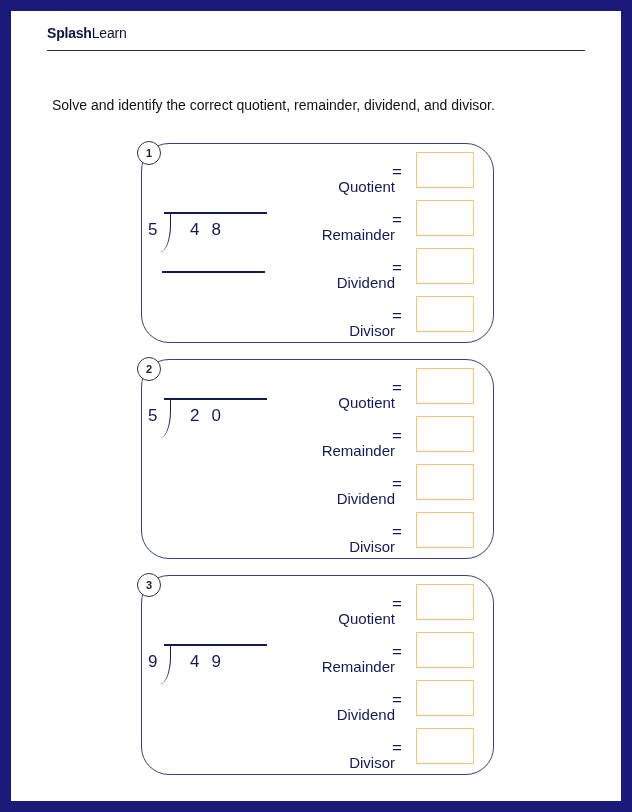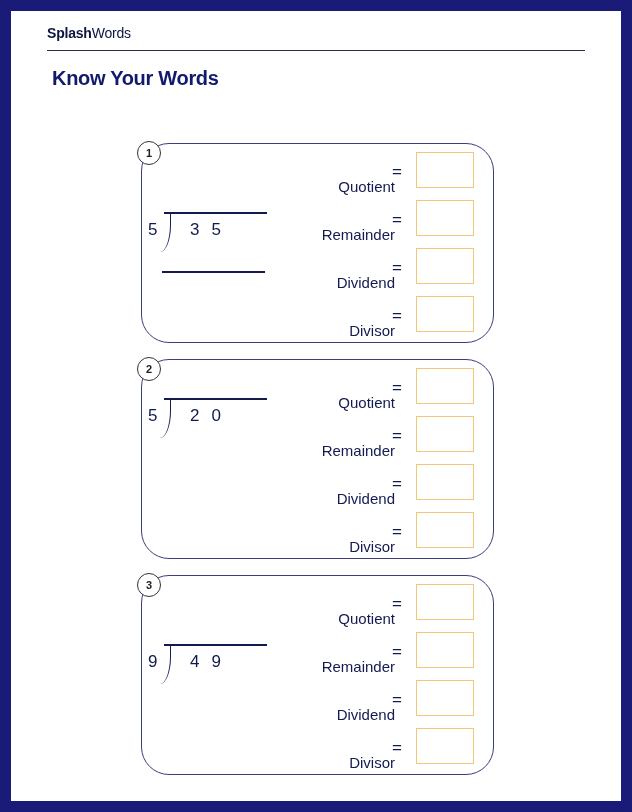--- a/index.html
+++ b/index.html
@@ -21,31 +21,31 @@
   .below { position:absolute; left:20px; width:103px; height:1.5px; background:#121a50; }
   .row { position:absolute; left:0; width:353px; height:40px; }
   .lbl { position:absolute; right:100px; font-size:15px; color:#121a50; top:26px; }
   .eq { position:absolute; left:250px; font-size:17px; color:#121a50; top:10px; }
   .box { position:absolute; left:274px; top:0; width:58px; height:36px; border:1.2px solid #f0c77a; box-sizing:border-box; background:#fff; }
 </style>
 </head>
 <body>
 
 <div class="page">
-  <div class="brand"><b>Splash</b><span class="light">Words</span></div>
+  <div class="brand"><b>Splash</b><span class="light">Learn</span></div>
   <div class="rule"></div>
-  <div class="title">Know Your Words</div>
+  <div class="subtitle">Solve and identify the correct quotient, remainder, dividend, and divisor.</div>
 
   <div class="card" style="top:132px;">
     <div class="num">1</div>
     <div class="ldiv">
       <div class="bar" style="top:68px;"></div>
       <div class="bracket" style="top:68px;height:40px;"></div>
       <div class="divisor" style="top:76px;">5</div>
-      <div class="dividend" style="top:76px;">35</div>
+      <div class="dividend" style="top:76px;">48</div>
       <div class="below" style="top:127px;"></div>
     </div>
     <div class="row" style="top:8px;">
         <span class="lbl">Quotient</span>
         <span class="eq">=</span>
         <div class="box"></div>
       </div>
     <div class="row" style="top:56px;">
         <span class="lbl">Remainder</span>
         <span class="eq">=</span>

